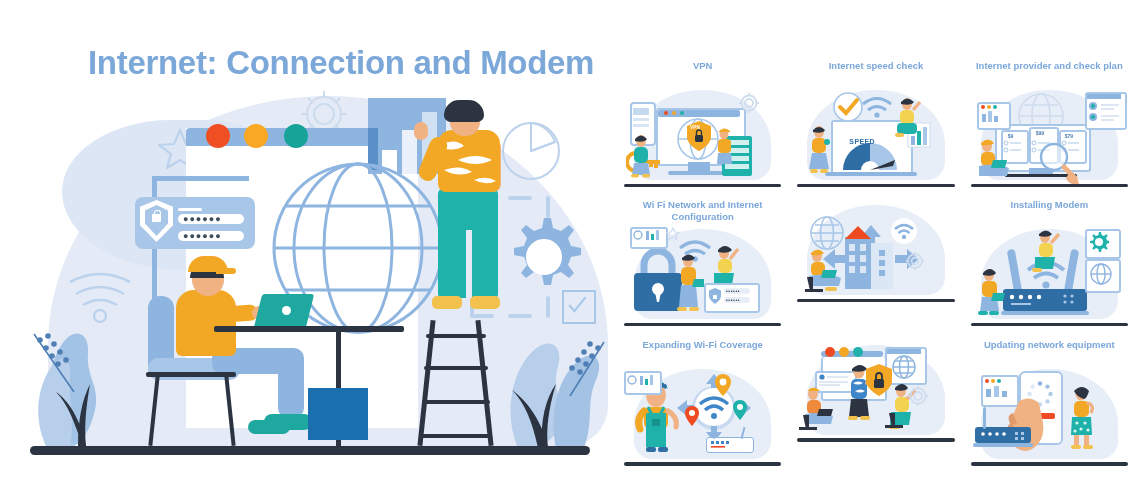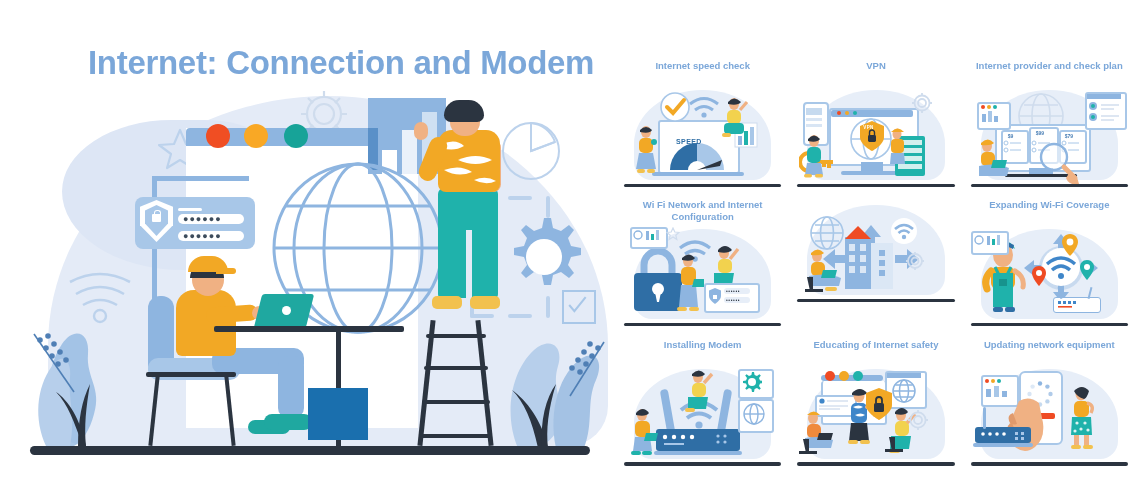--- a/index.html
+++ b/index.html
@@ -327,70 +327,20 @@
     <div class="p2-hand"></div>
     <div class="p2-head"></div>
     <div class="p2-hair"></div>
 
     <div class="ground"></div>
   </div>
 
   <div class="grid">
 
     <div class="cell">
-      <div class="cell-title">Internet speed check</div>
-      <div class="cell-art">
-        <div class="cell-bg"></div>
-        <div class="mini-screen" style="left:38px;top:34px;width:78px;height:50px;"></div>
-        <svg class="fig" style="left:40px;top:44px;width:74px;height:42px;" viewBox="0 0 74 42">
-          <path d="M6 40 A31 31 0 0 1 68 40 Z" fill="#ffffff"></path>
-          <path d="M10 40 A27 27 0 0 1 37 13 L37 40 Z" fill="#2f6ea5"></path>
-          <path d="M37 13 A27 27 0 0 1 64 40 L37 40 Z" fill="#a8c7e8"></path>
-          <circle cx="37" cy="40" r="9" fill="#ffffff"></circle>
-          <path d="M37 40 L62 30 L60 36 Z" fill="#2b3440"></path>
-        </svg>
-        <div class="speed-text" style="left:56px;top:52px;">SPEED</div>
-        <div class="mini-blue" style="left:32px;top:86px;width:92px;height:4px;border-radius:2px;"></div>
-        <svg class="fig" style="left:40px;top:6px;width:30px;height:30px;" viewBox="0 0 30 30">
-          <circle cx="15" cy="15" r="14" fill="#ffffff" stroke="#a8c7e8" stroke-width="1.6"></circle>
-          <path d="M7 15 L13 21 L24 8" fill="none" stroke="#f2a825" stroke-width="4" stroke-linecap="round"></path>
-        </svg>
-        <svg class="fig" style="left:68px;top:10px;width:32px;height:22px;" viewBox="0 0 32 22">
-          <path d="M2 8 Q16 -3 30 8" fill="none" stroke="#8eb5e0" stroke-width="3"></path>
-          <path d="M7 14 Q16 7 25 14" fill="none" stroke="#8eb5e0" stroke-width="3"></path>
-          <circle cx="16" cy="19" r="2.6" fill="#8eb5e0"></circle>
-        </svg>
-        <svg class="fig" style="left:114px;top:36px;width:24px;height:26px;" viewBox="0 0 24 26">
-          <rect x="1" y="1" width="22" height="24" fill="#ffffff" stroke="#cfdced"></rect>
-          <rect x="4" y="14" width="4" height="9" fill="#8eb5e0"></rect>
-          <rect x="10" y="9" width="4" height="14" fill="#1fb2ab"></rect>
-          <rect x="16" y="5" width="4" height="18" fill="#a8c7e8"></rect>
-        </svg>
-        <svg class="fig" style="left:12px;top:40px;width:28px;height:50px;" viewBox="0 0 28 50">
-          <ellipse cx="14" cy="6" rx="5" ry="6" fill="#f0b183"></ellipse>
-          <path d="M8 4 q6 -6 12 0 q-2 4 -12 2 Z" fill="#2b3440"></path>
-          <rect x="7" y="12" width="14" height="15" rx="5" fill="#f2a825"></rect>
-          <path d="M7 27 l14 0 l3 16 l-20 0 Z" fill="#8eb5e0"></path>
-          <rect x="5" y="43" width="8" height="4" rx="2" fill="#f2c14e"></rect>
-          <rect x="15" y="43" width="8" height="4" rx="2" fill="#f2c14e"></rect>
-          <circle cx="22" cy="16" r="3" fill="#1fb2ab"></circle>
-        </svg>
-        <svg class="fig" style="left:98px;top:10px;width:32px;height:48px;" viewBox="0 0 32 48">
-          <ellipse cx="16" cy="8" rx="5" ry="6" fill="#f0b183"></ellipse>
-          <path d="M10 6 q6 -7 13 0 q-3 4 -13 2 Z" fill="#2b3440"></path>
-          <rect x="9" y="14" width="14" height="14" rx="5" fill="#f2d24e"></rect>
-          <rect x="6" y="27" width="20" height="11" rx="4" fill="#1fb2ab"></rect>
-          <rect x="4" y="37" width="9" height="4" rx="2" fill="#f2c14e"></rect>
-          <path d="M22 14 l7 -8" stroke="#f0b183" stroke-width="3.2" fill="none"></path>
-        </svg>
-        <div class="cell-ground"></div>
-      </div>
-    </div>
-
-    <div class="cell">
       <div class="cell-title">VPN</div>
       <div class="cell-art">
         <div class="cell-bg"></div>
         <div class="mini-screen" style="left:36px;top:22px;width:86px;height:54px;"></div>
         <div class="mini-blue" style="left:38px;top:24px;width:82px;height:7px;border-radius:2px;"></div>
         <div class="fig" style="left:44px;top:25px;width:4px;height:4px;border-radius:50%;background:#ef4b23;"></div>
         <div class="fig" style="left:52px;top:25px;width:4px;height:4px;border-radius:50%;background:#f2a825;"></div>
         <div class="fig" style="left:60px;top:25px;width:4px;height:4px;border-radius:50%;background:#1fb2ab;"></div>
         <svg class="fig" style="left:56px;top:32px;width:44px;height:42px;" viewBox="0 0 44 42">
           <g fill="none" stroke="#a8c7e8" stroke-width="1.6">
@@ -433,20 +383,70 @@
           <path d="M6 6 q7 -7 13 0 z" fill="#f2a825"></path>
           <rect x="6" y="13" width="13" height="14" rx="4" fill="#f2a825"></rect>
           <path d="M6 27 h13 l1 11 h-15 Z" fill="#8eb5e0"></path>
         </svg>
         <svg class="fig" style="left:118px;top:6px;width:22px;height:22px;" viewBox="0 0 22 22">
           <g fill="none" stroke="#cfdced" stroke-width="1.8">
             <circle cx="11" cy="11" r="4"></circle>
               <circle cx="11" cy="11" r="7.5"></circle>
             <path d="M11 1 v3 M11 18 v3 M1 11 h3 M18 11 h3"></path>
           </g>
+        </svg>
+        <div class="cell-ground"></div>
+      </div>
+    </div>
+
+    <div class="cell">
+      <div class="cell-title">Internet speed check</div>
+      <div class="cell-art">
+        <div class="cell-bg"></div>
+        <div class="mini-screen" style="left:38px;top:34px;width:78px;height:50px;"></div>
+        <svg class="fig" style="left:40px;top:44px;width:74px;height:42px;" viewBox="0 0 74 42">
+          <path d="M6 40 A31 31 0 0 1 68 40 Z" fill="#ffffff"></path>
+          <path d="M10 40 A27 27 0 0 1 37 13 L37 40 Z" fill="#2f6ea5"></path>
+          <path d="M37 13 A27 27 0 0 1 64 40 L37 40 Z" fill="#a8c7e8"></path>
+          <circle cx="37" cy="40" r="9" fill="#ffffff"></circle>
+          <path d="M37 40 L62 30 L60 36 Z" fill="#2b3440"></path>
+        </svg>
+        <div class="speed-text" style="left:56px;top:52px;">SPEED</div>
+        <div class="mini-blue" style="left:32px;top:86px;width:92px;height:4px;border-radius:2px;"></div>
+        <svg class="fig" style="left:40px;top:6px;width:30px;height:30px;" viewBox="0 0 30 30">
+          <circle cx="15" cy="15" r="14" fill="#ffffff" stroke="#a8c7e8" stroke-width="1.6"></circle>
+          <path d="M7 15 L13 21 L24 8" fill="none" stroke="#f2a825" stroke-width="4" stroke-linecap="round"></path>
+        </svg>
+        <svg class="fig" style="left:68px;top:10px;width:32px;height:22px;" viewBox="0 0 32 22">
+          <path d="M2 8 Q16 -3 30 8" fill="none" stroke="#8eb5e0" stroke-width="3"></path>
+          <path d="M7 14 Q16 7 25 14" fill="none" stroke="#8eb5e0" stroke-width="3"></path>
+          <circle cx="16" cy="19" r="2.6" fill="#8eb5e0"></circle>
+        </svg>
+        <svg class="fig" style="left:114px;top:36px;width:24px;height:26px;" viewBox="0 0 24 26">
+          <rect x="1" y="1" width="22" height="24" fill="#ffffff" stroke="#cfdced"></rect>
+          <rect x="4" y="14" width="4" height="9" fill="#8eb5e0"></rect>
+          <rect x="10" y="9" width="4" height="14" fill="#1fb2ab"></rect>
+          <rect x="16" y="5" width="4" height="18" fill="#a8c7e8"></rect>
+        </svg>
+        <svg class="fig" style="left:12px;top:40px;width:28px;height:50px;" viewBox="0 0 28 50">
+          <ellipse cx="14" cy="6" rx="5" ry="6" fill="#f0b183"></ellipse>
+          <path d="M8 4 q6 -6 12 0 q-2 4 -12 2 Z" fill="#2b3440"></path>
+          <rect x="7" y="12" width="14" height="15" rx="5" fill="#f2a825"></rect>
+          <path d="M7 27 l14 0 l3 16 l-20 0 Z" fill="#8eb5e0"></path>
+          <rect x="5" y="43" width="8" height="4" rx="2" fill="#f2c14e"></rect>
+          <rect x="15" y="43" width="8" height="4" rx="2" fill="#f2c14e"></rect>
+          <circle cx="22" cy="16" r="3" fill="#1fb2ab"></circle>
+        </svg>
+        <svg class="fig" style="left:98px;top:10px;width:32px;height:48px;" viewBox="0 0 32 48">
+          <ellipse cx="16" cy="8" rx="5" ry="6" fill="#f0b183"></ellipse>
+          <path d="M10 6 q6 -7 13 0 q-3 4 -13 2 Z" fill="#2b3440"></path>
+          <rect x="9" y="14" width="14" height="14" rx="5" fill="#f2d24e"></rect>
+          <rect x="6" y="27" width="20" height="11" rx="4" fill="#1fb2ab"></rect>
+          <rect x="4" y="37" width="9" height="4" rx="2" fill="#f2c14e"></rect>
+          <path d="M22 14 l7 -8" stroke="#f0b183" stroke-width="3.2" fill="none"></path>
         </svg>
         <div class="cell-ground"></div>
       </div>
     </div>
 
     <div class="cell">
       <div class="cell-title">Internet provider and check plan</div>
       <div class="cell-art">
         <div class="cell-bg"></div>
         <svg class="fig" style="left:46px;top:6px;width:56px;height:46px;" viewBox="0 0 56 46">
@@ -639,20 +639,82 @@
           <path d="M24 23 l14 0 l-2 8 l-14 0 Z" fill="#1fb2ab"></path>
           <path d="M8 30 h6 v14 h-3 Z" fill="#2b3440"></path>
           <rect x="6" y="42" width="18" height="3" fill="#2b3440"></rect>
           <rect x="26" y="40" width="12" height="4" rx="2" fill="#f2c14e"></rect>
         </svg>
         <div class="cell-ground"></div>
       </div>
     </div>
 
     <div class="cell">
+      <div class="cell-title">Installing Modem</div>
+      <div class="cell-art">
+        <div class="cell-bg"></div>
+        <div class="fig" style="left:44px;top:24px;width:8px;height:50px;background:#8eb5e0;border-radius:4px;transform:rotate(-10deg);"></div>
+        <div class="fig" style="left:100px;top:24px;width:8px;height:50px;background:#8eb5e0;border-radius:4px;transform:rotate(10deg);"></div>
+        <svg class="fig" style="left:58px;top:34px;width:42px;height:30px;" viewBox="0 0 42 30">
+          <path d="M3 11 Q21 -4 39 11" fill="none" stroke="#8eb5e0" stroke-width="4"></path>
+          <path d="M9 19 Q21 10 33 19" fill="none" stroke="#8eb5e0" stroke-width="4"></path>
+          <circle cx="21" cy="26" r="3.6" fill="#8eb5e0"></circle>
+        </svg>
+        <div class="fig" style="left:36px;top:64px;width:84px;height:22px;background:#2f6ea5;border-radius:3px;"></div>
+        <svg class="fig" style="left:40px;top:68px;width:76px;height:14px;" viewBox="0 0 76 14">
+          <g fill="#ffffff">
+              <circle cx="5" cy="4" r="2.2"></circle>
+              <circle cx="14" cy="4" r="2.2"></circle>
+              <circle cx="23" cy="4" r="2.2"></circle>
+              <circle cx="32" cy="4" r="2.2"></circle>
+            </g>
+          <g fill="#a8c7e8">
+              <circle cx="58" cy="3" r="1.6"></circle>
+              <circle cx="65" cy="3" r="1.6"></circle>
+              <circle cx="58" cy="9" r="1.6"></circle>
+              <circle cx="65" cy="9" r="1.6"></circle>
+            </g>
+          <rect x="4" y="10" width="20" height="2" fill="#a8c7e8"></rect>
+        </svg>
+        <div class="fig" style="left:34px;top:86px;width:88px;height:4px;background:#8eb5e0;border-radius:2px;"></div>
+        <svg class="fig" style="left:62px;top:4px;width:34px;height:44px;" viewBox="0 0 34 44">
+          <ellipse cx="16" cy="8" rx="5" ry="6" fill="#f0b183"></ellipse>
+          <path d="M10 5 q7 -7 13 0 q-3 4 -13 2 Z" fill="#2b3440"></path>
+          <rect x="10" y="14" width="14" height="14" rx="5" fill="#f2d24e"></rect>
+          <path d="M6 28 h20 l-2 12 h-18 Z" fill="#1fb2ab"></path>
+          <rect x="3" y="39" width="10" height="4" rx="2" fill="#f2c14e"></rect>
+          <path d="M22 14 l8 -9" stroke="#f0b183" stroke-width="3.4" fill="none"></path>
+        </svg>
+        <svg class="fig" style="left:8px;top:42px;width:30px;height:50px;" viewBox="0 0 30 50">
+          <ellipse cx="14" cy="8" rx="5" ry="6" fill="#f0b183"></ellipse>
+          <path d="M8 6 q7 -8 13 0 q-3 4 -13 2 Z" fill="#2b3440"></path>
+          <rect x="7" y="14" width="15" height="16" rx="5" fill="#f2a825"></rect>
+          <path d="M7 30 h15 l2 14 h-19 Z" fill="#8eb5e0"></path>
+          <rect x="3" y="44" width="10" height="4" rx="2" fill="#1fb2ab"></rect>
+          <rect x="14" y="44" width="10" height="4" rx="2" fill="#1fb2ab"></rect>
+          <path d="M18 26 l12 0 l-2 8 l-12 0 Z" fill="#1fb2ab"></path>
+        </svg>
+        <div class="mini-screen" style="left:118px;top:4px;width:32px;height:26px;"></div>
+        <svg class="fig" style="left:122px;top:7px;width:20px;height:20px;" viewBox="0 0 20 20">
+          <path d="M10 0 l2 0 .6 3 2.4 1 2.4-1.8 1.4 1.4 -1.8 2.4 1 2.4 3 .6 0 2 -3 .6 -1 2.4 1.8 2.4 -1.4 1.4 -2.4 -1.8 -2.4 1 -.6 3 -2 0 -.6 -3 -2.4 -1 -2.4 1.8 -1.4 -1.4 1.8 -2.4 -1 -2.4 -3 -.6 0 -2 3 -.6 1 -2.4 -1.8 -2.4 1.4 -1.4 2.4 1.8 2.4 -1 Z" fill="#1fb2ab"></path>
+          <circle cx="10" cy="10" r="4" fill="#ffffff"></circle>
+        </svg>
+        <div class="mini-screen" style="left:118px;top:34px;width:32px;height:30px;"></div>
+        <svg class="fig" style="left:122px;top:38px;width:24px;height:22px;" viewBox="0 0 24 22">
+          <g fill="none" stroke="#8eb5e0" stroke-width="1.4">
+            <circle cx="12" cy="11" r="10"></circle>
+              <ellipse cx="12" cy="11" rx="4" ry="10"></ellipse>
+            <line x1="2" y1="11" x2="22" y2="11"></line>
+          </g>
+        </svg>
+        <div class="cell-ground"></div>
+      </div>
+    </div>
+
+    <div class="cell">
       <div class="cell-title">Expanding Wi-Fi Coverage</div>
       <div class="cell-art">
         <div class="cell-bg"></div>
         <svg class="fig" style="left:56px;top:8px;width:76px;height:70px;" viewBox="0 0 76 70">
           <g fill="#8eb5e0">
             <path d="M38 1 l8 10 h-5 v7 h-6 v-7 h-5 Z"></path>
             <path d="M1 35 l10 -8 v5 h7 v6 h-7 v5 Z"></path>
             <path d="M75 35 l-10 -8 v5 h-7 v6 h7 v5 Z"></path>
             <path d="M38 69 l8 -10 h-5 v-7 h-6 v7 h-5 Z"></path>
           </g>
@@ -708,83 +770,20 @@
             </g>
           <rect x="14" y="2" width="3" height="9" fill="#8eb5e0"></rect>
           <rect x="19" y="5" width="3" height="6" fill="#1fb2ab"></rect>
           <rect x="24" y="1" width="3" height="10" fill="#a8c7e8"></rect>
         </svg>
         <div class="cell-ground"></div>
       </div>
     </div>
 
     <div class="cell">
-      <div class="cell-title">Installing Modem</div>
-      <div class="cell-art">
-        <div class="cell-bg"></div>
-        <div class="fig" style="left:44px;top:24px;width:8px;height:50px;background:#8eb5e0;border-radius:4px;transform:rotate(-10deg);"></div>
-        <div class="fig" style="left:100px;top:24px;width:8px;height:50px;background:#8eb5e0;border-radius:4px;transform:rotate(10deg);"></div>
-        <svg class="fig" style="left:58px;top:34px;width:42px;height:30px;" viewBox="0 0 42 30">
-          <path d="M3 11 Q21 -4 39 11" fill="none" stroke="#8eb5e0" stroke-width="4"></path>
-          <path d="M9 19 Q21 10 33 19" fill="none" stroke="#8eb5e0" stroke-width="4"></path>
-          <circle cx="21" cy="26" r="3.6" fill="#8eb5e0"></circle>
-        </svg>
-        <div class="fig" style="left:36px;top:64px;width:84px;height:22px;background:#2f6ea5;border-radius:3px;"></div>
-        <svg class="fig" style="left:40px;top:68px;width:76px;height:14px;" viewBox="0 0 76 14">
-          <g fill="#ffffff">
-              <circle cx="5" cy="4" r="2.2"></circle>
-              <circle cx="14" cy="4" r="2.2"></circle>
-              <circle cx="23" cy="4" r="2.2"></circle>
-              <circle cx="32" cy="4" r="2.2"></circle>
-            </g>
-          <g fill="#a8c7e8">
-              <circle cx="58" cy="3" r="1.6"></circle>
-              <circle cx="65" cy="3" r="1.6"></circle>
-              <circle cx="58" cy="9" r="1.6"></circle>
-              <circle cx="65" cy="9" r="1.6"></circle>
-            </g>
-          <rect x="4" y="10" width="20" height="2" fill="#a8c7e8"></rect>
-        </svg>
-        <div class="fig" style="left:34px;top:86px;width:88px;height:4px;background:#8eb5e0;border-radius:2px;"></div>
-        <svg class="fig" style="left:62px;top:4px;width:34px;height:44px;" viewBox="0 0 34 44">
-          <ellipse cx="16" cy="8" rx="5" ry="6" fill="#f0b183"></ellipse>
-          <path d="M10 5 q7 -7 13 0 q-3 4 -13 2 Z" fill="#2b3440"></path>
-          <rect x="10" y="14" width="14" height="14" rx="5" fill="#f2d24e"></rect>
-          <path d="M6 28 h20 l-2 12 h-18 Z" fill="#1fb2ab"></path>
-          <rect x="3" y="39" width="10" height="4" rx="2" fill="#f2c14e"></rect>
-          <path d="M22 14 l8 -9" stroke="#f0b183" stroke-width="3.4" fill="none"></path>
-        </svg>
-        <svg class="fig" style="left:8px;top:42px;width:30px;height:50px;" viewBox="0 0 30 50">
-          <ellipse cx="14" cy="8" rx="5" ry="6" fill="#f0b183"></ellipse>
-          <path d="M8 6 q7 -8 13 0 q-3 4 -13 2 Z" fill="#2b3440"></path>
-          <rect x="7" y="14" width="15" height="16" rx="5" fill="#f2a825"></rect>
-          <path d="M7 30 h15 l2 14 h-19 Z" fill="#8eb5e0"></path>
-          <rect x="3" y="44" width="10" height="4" rx="2" fill="#1fb2ab"></rect>
-          <rect x="14" y="44" width="10" height="4" rx="2" fill="#1fb2ab"></rect>
-          <path d="M18 26 l12 0 l-2 8 l-12 0 Z" fill="#1fb2ab"></path>
-        </svg>
-        <div class="mini-screen" style="left:118px;top:4px;width:32px;height:26px;"></div>
-        <svg class="fig" style="left:122px;top:7px;width:20px;height:20px;" viewBox="0 0 20 20">
-          <path d="M10 0 l2 0 .6 3 2.4 1 2.4-1.8 1.4 1.4 -1.8 2.4 1 2.4 3 .6 0 2 -3 .6 -1 2.4 1.8 2.4 -1.4 1.4 -2.4 -1.8 -2.4 1 -.6 3 -2 0 -.6 -3 -2.4 -1 -2.4 1.8 -1.4 -1.4 1.8 -2.4 -1 -2.4 -3 -.6 0 -2 3 -.6 1 -2.4 -1.8 -2.4 1.4 -1.4 2.4 1.8 2.4 -1 Z" fill="#1fb2ab"></path>
-          <circle cx="10" cy="10" r="4" fill="#ffffff"></circle>
-        </svg>
-        <div class="mini-screen" style="left:118px;top:34px;width:32px;height:30px;"></div>
-        <svg class="fig" style="left:122px;top:38px;width:24px;height:22px;" viewBox="0 0 24 22">
-          <g fill="none" stroke="#8eb5e0" stroke-width="1.4">
-            <circle cx="12" cy="11" r="10"></circle>
-              <ellipse cx="12" cy="11" rx="4" ry="10"></ellipse>
-            <line x1="2" y1="11" x2="22" y2="11"></line>
-          </g>
-        </svg>
-        <div class="cell-ground"></div>
-      </div>
-    </div>
-
-    <div class="cell">
-      <div class="cell-title">Educating of Internet safety</div>
       <div class="cell-art">
         <div class="cell-bg"></div>
         <div class="mini-blue" style="left:28px;top:10px;width:62px;height:6px;border-radius:3px;"></div>
         <div class="fig" style="left:32px;top:6px;width:10px;height:10px;border-radius:50%;background:#ef4b23;"></div>
         <div class="fig" style="left:46px;top:6px;width:10px;height:10px;border-radius:50%;background:#f2a825;"></div>
         <div class="fig" style="left:60px;top:6px;width:10px;height:10px;border-radius:50%;background:#1fb2ab;"></div>
         <div class="mini-screen" style="left:28px;top:16px;width:62px;height:42px;border-top:none;"></div>
         <div class="mini-screen" style="left:22px;top:30px;width:38px;height:18px;"></div>
         <svg class="fig" style="left:25px;top:33px;width:32px;height:12px;" viewBox="0 0 32 12">
           <circle cx="4" cy="3" r="2.6" fill="#3f86c9"></circle>

